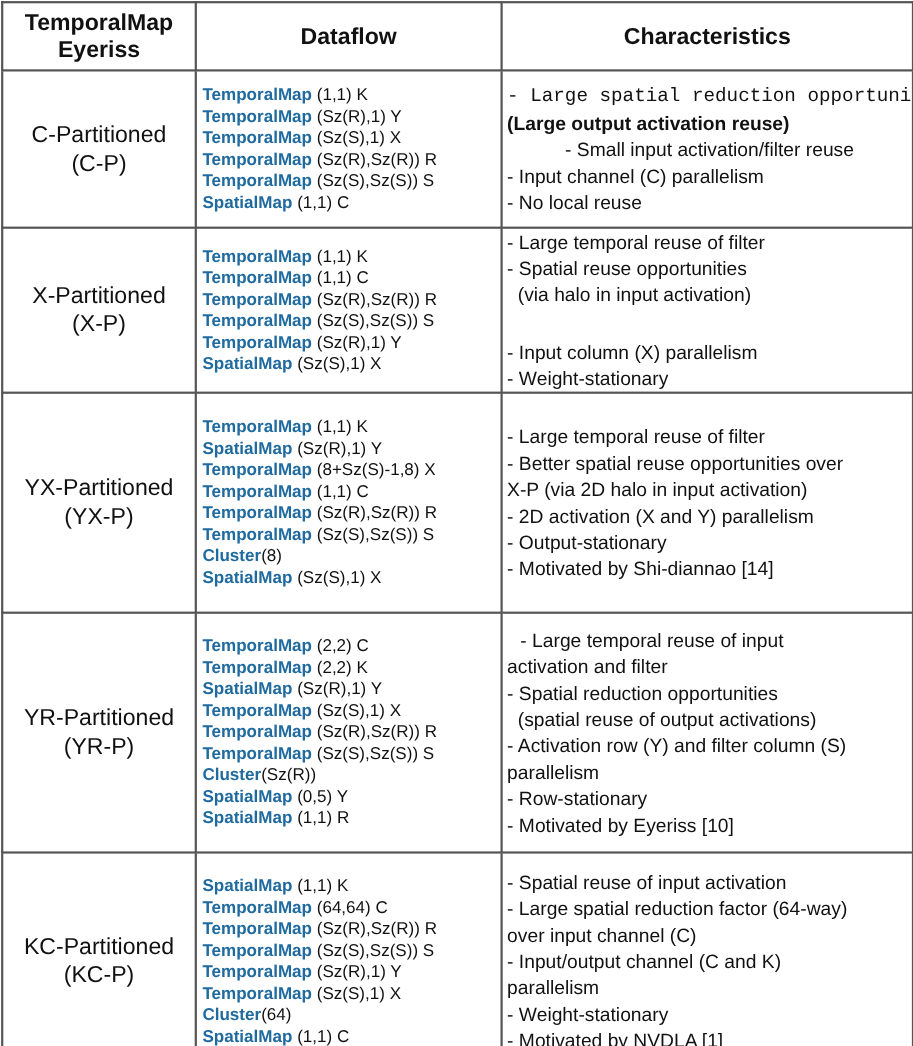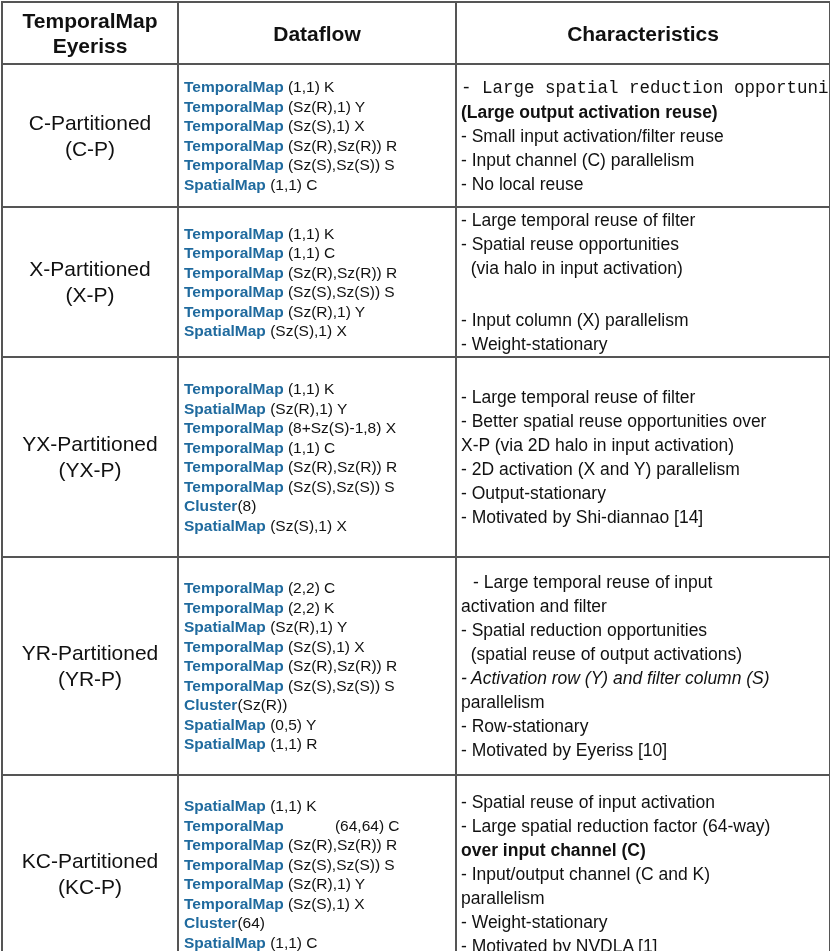--- a/index.html
+++ b/index.html
@@ -48,21 +48,21 @@
           <div><span class="kw">TemporalMap</span><span style="white-space: pre;"> (1,1) K</span></div>
           <div><span class="kw">TemporalMap</span><span style="white-space: pre;"> (Sz(R),1) Y</span></div>
           <div><span class="kw">TemporalMap</span><span style="white-space: pre;"> (Sz(S),1) X</span></div>
           <div><span class="kw">TemporalMap</span><span style="white-space: pre;"> (Sz(R),Sz(R)) R</span></div>
           <div><span class="kw">TemporalMap</span><span style="white-space: pre;"> (Sz(S),Sz(S)) S</span></div>
           <div><span class="kw">SpatialMap</span><span style="white-space: pre;"> (1,1) C</span></div>
         </td>
         <td class="ch">
           <div style="white-space: pre; font-family: Liberation Mono, monospace;">- Large spatial reduction opportunities</div>
           <div style="white-space: pre; font-weight: bold;">(Large output activation reuse)</div>
-          <div style="white-space: pre;">- Small input activation/filter reuse</div>
+          <div style="white-space: pre; text-align: center;">- Small input activation/filter reuse</div>
           <div style="white-space: pre;">- Input channel (C) parallelism</div>
           <div style="white-space: pre;">- No local reuse</div>
         </td>
       </tr>
       <tr class="r2">
         <td class="strategy">
           <div>X-Partitioned</div>
           <div>(X-P)</div>
         </td>
         <td class="df">
@@ -119,45 +119,45 @@
           <div><span class="kw">TemporalMap</span><span style="white-space: pre;"> (Sz(S),Sz(S)) S</span></div>
           <div><span class="kw">Cluster</span><span style="white-space: pre;">(Sz(R))</span></div>
           <div><span class="kw">SpatialMap</span><span style="white-space: pre;"> (0,5) Y</span></div>
           <div><span class="kw">SpatialMap</span><span style="white-space: pre;"> (1,1) R</span></div>
         </td>
         <td class="ch">
           <div style="white-space: pre; margin-left: 12px;">- Large temporal reuse of input</div>
           <div style="white-space: pre;">activation and filter</div>
           <div style="white-space: pre;">- Spatial reduction opportunities</div>
           <div style="white-space: pre;">  (spatial reuse of output activations)</div>
-          <div style="white-space: pre; font-style: italic;">- Activation row (Y) and filter column (S)</div>
+          <div style="white-space: pre;">- Activation row (Y) and filter column (S)</div>
           <div style="white-space: pre;">parallelism</div>
           <div style="white-space: pre;">- Row-stationary</div>
           <div style="white-space: pre;">- Motivated by Eyeriss [10]</div>
         </td>
       </tr>
       <tr class="r5">
         <td class="strategy">
           <div>KC-Partitioned</div>
           <div>(KC-P)</div>
         </td>
         <td class="df">
           <div><span class="kw">SpatialMap</span><span style="white-space: pre;"> (1,1) K</span></div>
-          <div><span class="kw">TemporalMap</span><span style="white-space: pre; margin-left: 47px;"> (64,64) C</span></div>
+          <div><span class="kw">TemporalMap</span><span style="white-space: pre;"> (64,64) C</span></div>
           <div><span class="kw">TemporalMap</span><span style="white-space: pre;"> (Sz(R),Sz(R)) R</span></div>
           <div><span class="kw">TemporalMap</span><span style="white-space: pre;"> (Sz(S),Sz(S)) S</span></div>
           <div><span class="kw">TemporalMap</span><span style="white-space: pre;"> (Sz(R),1) Y</span></div>
           <div><span class="kw">TemporalMap</span><span style="white-space: pre;"> (Sz(S),1) X</span></div>
           <div><span class="kw">Cluster</span><span style="white-space: pre;">(64)</span></div>
           <div><span class="kw">SpatialMap</span><span style="white-space: pre;"> (1,1) C</span></div>
         </td>
         <td class="ch">
           <div style="white-space: pre;">- Spatial reuse of input activation</div>
           <div style="white-space: pre;">- Large spatial reduction factor (64-way)</div>
-          <div style="white-space: pre; font-weight: bold;">over input channel (C)</div>
+          <div style="white-space: pre;">over input channel (C)</div>
           <div style="white-space: pre;">- Input/output channel (C and K)</div>
           <div style="white-space: pre;">parallelism</div>
           <div style="white-space: pre;">- Weight-stationary</div>
           <div style="white-space: pre;">- Motivated by NVDLA [1]</div>
         </td>
       </tr>
     </tbody>
 </table>
 
 </body></html>

